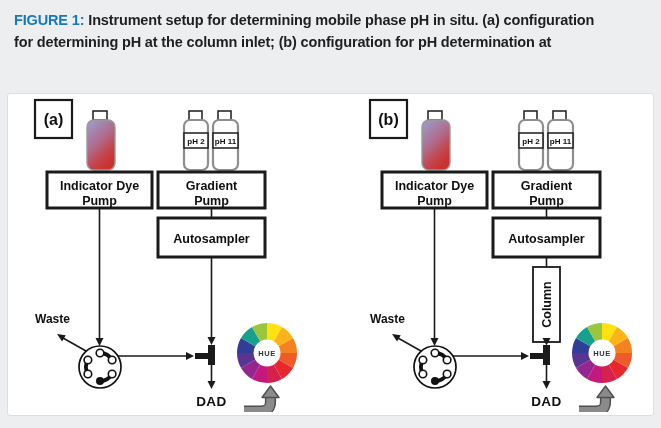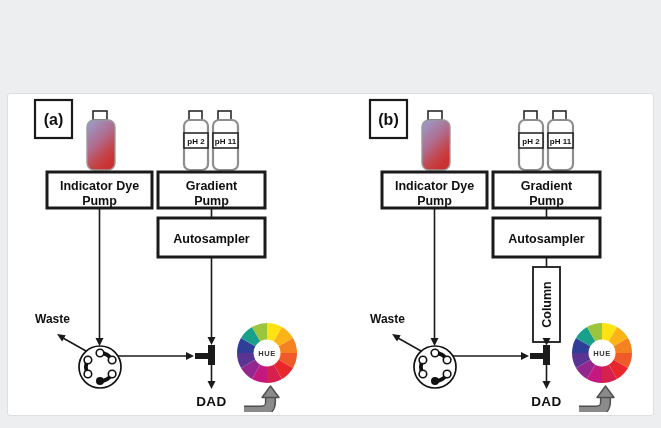--- a/index.html
+++ b/index.html
@@ -46,20 +46,22 @@
   .hue-txt{font-size:7.5px;font-weight:bold;text-anchor:middle;letter-spacing:.6px;fill:#333;}
   .col-txt{font-size:12.5px;font-weight:bold;text-anchor:middle;}
   .garrow-out{fill:none;stroke:var(--gray_arrow_outline,#4f4f4f);stroke-width:11.2;stroke-linejoin:round;}
   .garrow-in{fill:none;stroke:var(--gray_arrow,#8b8b8b);stroke-width:8.2;stroke-linejoin:round;}
   .gahead{fill:var(--gray_arrow,#8b8b8b);stroke:var(--gray_arrow_outline,#4f4f4f);stroke-width:1.4;stroke-linejoin:round;}
 </style>
 </head>
 <body>
 
 <div class="caption">
+  <div class="cap-line"><span class="fig-label">FIGURE 1:</span> <span>Instrument setup for determining mobile phase pH in situ. (a) configuration</span></div>
+  <div class="cap-line">for determining pH at the column inlet; (b) configuration for pH determination at</div>
 </div>
 
 <div class="diagram-box"></div>
 
 <svg id="panelA" class="panel-svg" width="300" height="314" viewBox="0 0 300 314">
   <defs>
     <linearGradient id="gradA" x1="0" y1="0" x2="0.55" y2="1">
       <stop offset="0" stop-color="#97A2CE"></stop>
       <stop offset="0.5" stop-color="#B06C8E"></stop>
       <stop offset="0.8" stop-color="#C44449"></stop>

